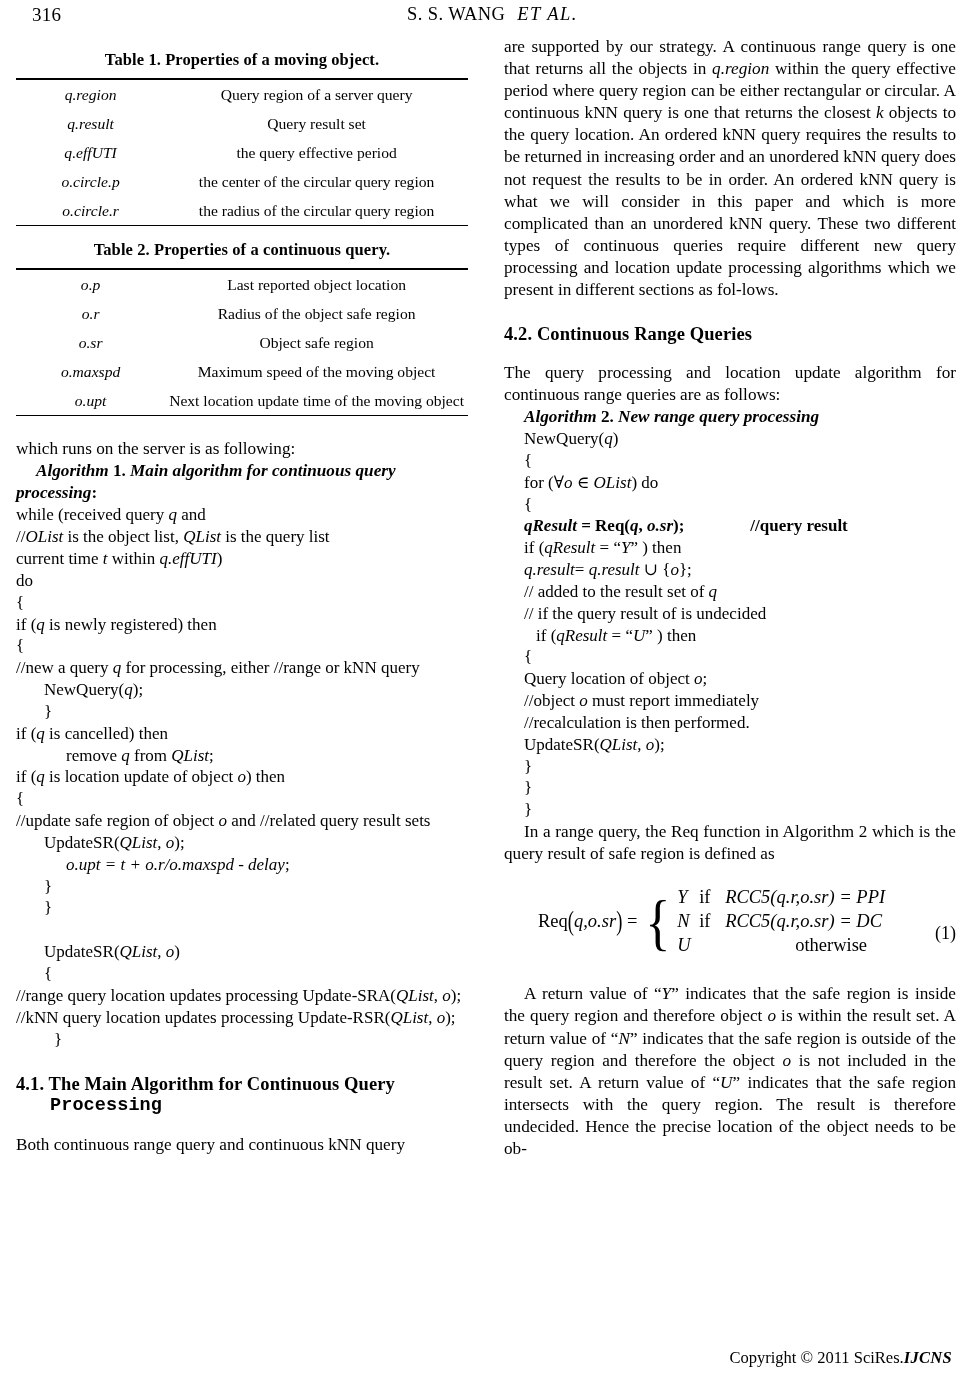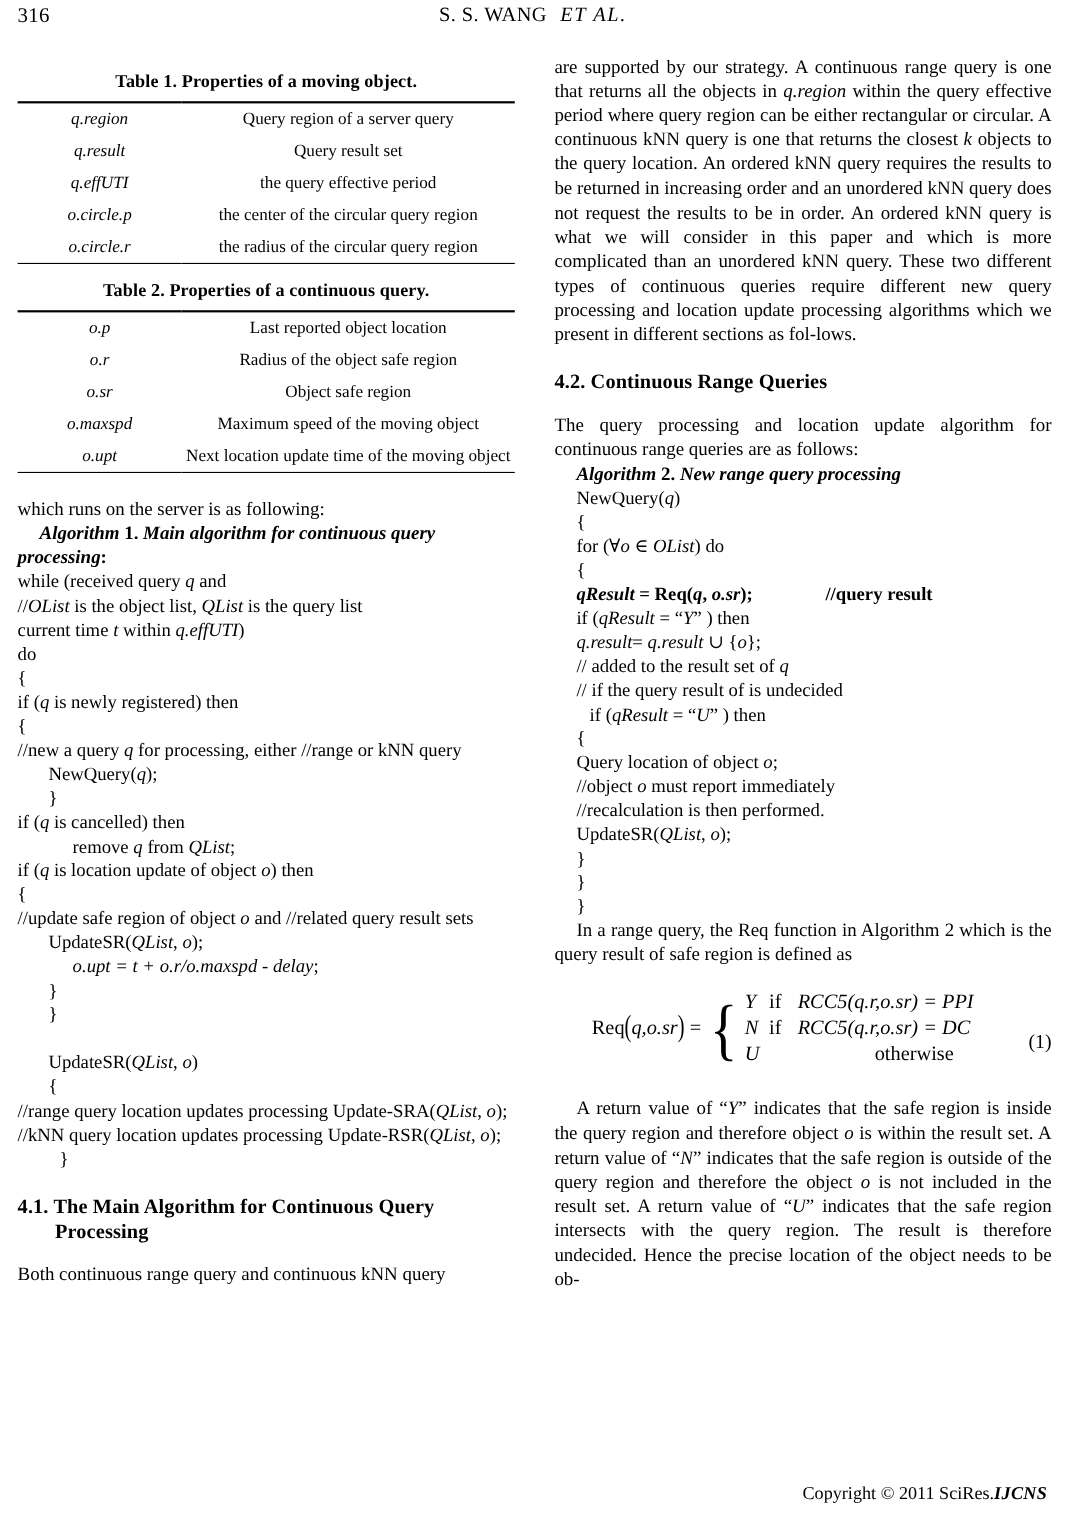--- a/index.html
+++ b/index.html
@@ -21,20 +21,21 @@
     height: 1386px;
     box-sizing: border-box;
     padding: 0 16px;
   }
 
   
   .running-head {
     position: relative;
     height: 30px;
     font-size: 18.5px;
+    margin-left: 16px;
   }
   .folio {
     position: absolute;
     left: 0;
     top: 4px;
     font-size: 19px;
     letter-spacing: .2px;
   }
   .head-center {
     position: absolute;
@@ -49,21 +50,21 @@
     font-style: italic;
     margin-left: 12px;
     letter-spacing: 1.5px;
   }
 
   
   .columns {
     position: relative;
     display: flex;
     gap: 36px;
-    margin-top: 20px;
+    margin-top: 6px;
   }
   .col {
     width: 452px;
     flex: 0 0 452px;
   }
 
   
   .table-caption {
     text-align: center;
     font-weight: bold;
@@ -135,20 +136,21 @@
   h2.section {
     font-size: 18.5px;
     font-weight: bold;
     margin: 22px 0 16px 0;
     line-height: 1.22;
     letter-spacing: .1px;
   }
   h2.section .cont-indent {
     display: block;
     padding-left: 34px;
+    font-family: Liberation Mono, monospace;
   }
 
   
   .equation {
     position: relative;
     margin: 14px 0 10px 0;
     height: 94px;
     font-size: 18px;
   }
   .eq-inner {

